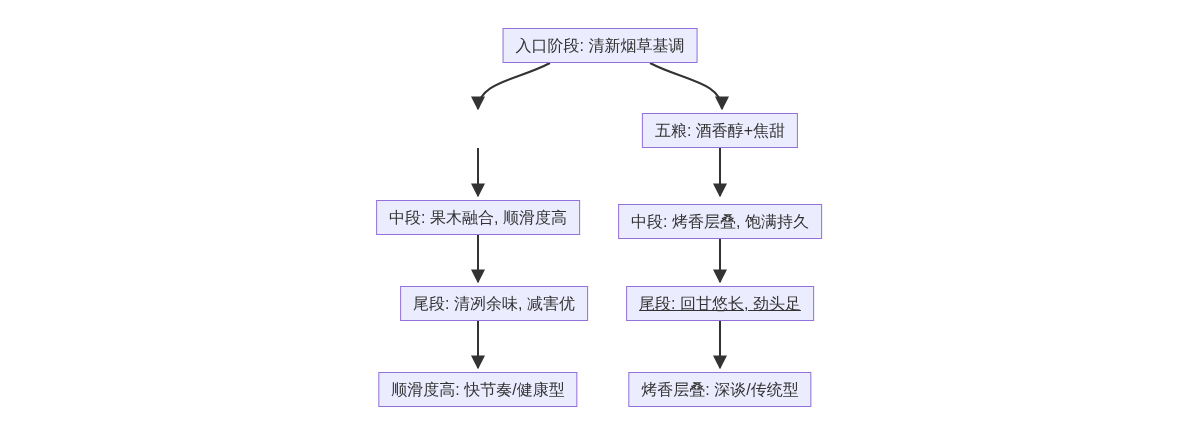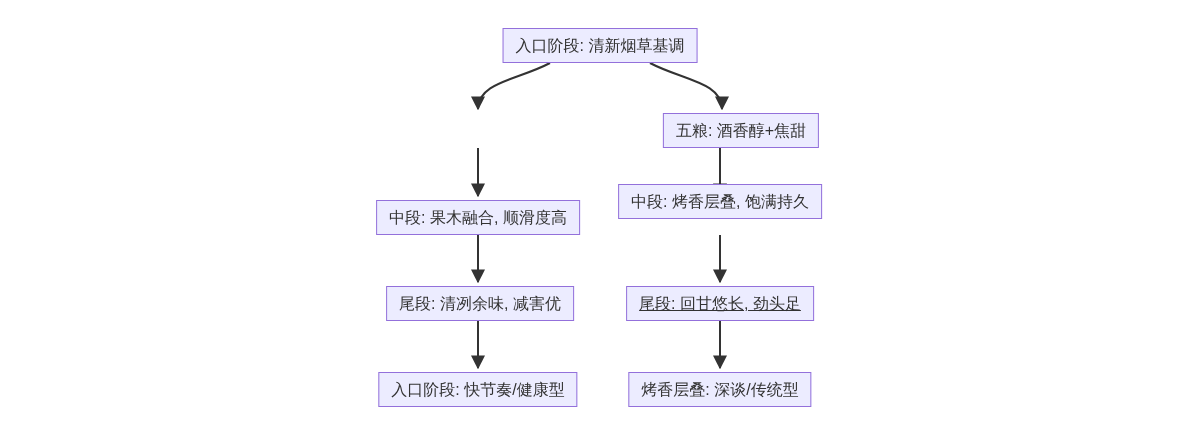--- a/index.html
+++ b/index.html
@@ -37,24 +37,24 @@
     color: var(--node-text, #333333);
     font-size: 16px;
     line-height: 19px;
     padding: 7px 12px;
     white-space: nowrap;
     text-align: center;
   }
   
   .n-entry     { left: 600px; top: 28px;  }
   .n-haoyun    { left: 478px; top: 113px; }
-  .n-wuliang   { left: 720px; top: 113px; margin-left: 21px; }
+  .n-wuliang   { left: 720px; top: 113px; }
   .n-midleft   { left: 478px; top: 200px; }
-  .n-midright  { left: 720px; top: 184px; }
-  .n-tailleft  { left: 480px; top: 286px; }
+  .n-midright  { left: 720px; top: 204px; }
+  .n-tailleft  { left: 494px; top: 286px; }
   .n-tailright { left: 720px; top: 286px; text-decoration: underline; }
   .n-bizleft   { left: 478px; top: 372px; }
   .n-bizright  { left: 720px; top: 372px; }
 </style>
 </head>
 <body>
 
 <div class="canvas">
 
   <svg class="edges-layer" width="1200" height="440" viewBox="0 0 1200 440" aria-hidden="true">
@@ -72,16 +72,16 @@
     <path d="M478,321 L478,368" marker-end="url(#arrowhead)"></path>
     <path d="M720,321 L720,368" marker-end="url(#arrowhead)"></path>
   </svg>
 
   <div class="node n-entry">入口阶段: 清新烟草基调</div>
   <div class="node n-wuliang">五粮: 酒香醇+焦甜</div>
   <div class="node n-midleft">中段: 果木融合, 顺滑度高</div>
   <div class="node n-midright">中段: 烤香层叠, 饱满持久</div>
   <div class="node n-tailleft">尾段: 清冽余味, 减害优</div>
   <div class="node n-tailright">尾段: 回甘悠长, 劲头足</div>
-  <div class="node n-bizleft">入口阶段: 快节奏/健康型</div>
+  <div class="node n-bizleft">顺滑度高: 快节奏/健康型</div>
   <div class="node n-bizright">烤香层叠: 深谈/传统型</div>
 
 </div>
 
 </body></html>

